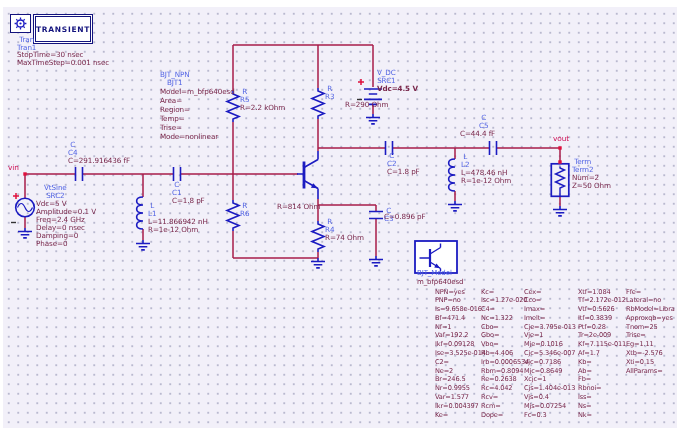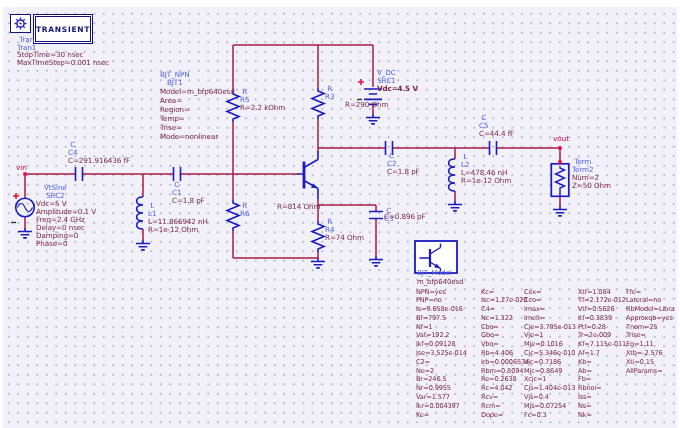--- a/index.html
+++ b/index.html
@@ -133,21 +133,21 @@
 
   <div class="lb des" style="left:17px;top:36px;">
       <div>Tran</div>
       <div>Tran1</div>
     </div>
   <div class="lb par" style="left:17px;top:51px;">
       <div>StopTime=30 nsec</div>
       <div>MaxTimeStep=0.001 nsec</div>
     </div>
 
-  <div class="lb nodeL" style="left:16px;top:164px;">vin</div>
+  <div class="lb nodeL" style="left:8px;top:164px;">vin</div>
   <div class="lb nodeL" style="left:553px;top:135px;">vout</div>
 
   <div class="lb des" style="left:44px;top:184px;">
       <div>VtSine</div>
       <div>SRC2</div>
     </div>
   <div class="lb par" style="left:36px;top:200px;">
       <div>Vdc=5 V</div>
       <div>Amplitude=0.1 V</div>
       <div>Freq=2.4 GHz</div>
@@ -256,40 +256,40 @@
     </div>
   <div class="lb par" style="left:461px;top:169px;">
       <div>L=478.46 nH</div>
       <div>R=1e-12 Ohm</div>
     </div>
 
   <div class="lb des" style="left:479px;top:114px;">
       <div>C</div>
       <div>C5</div>
     </div>
-  <div class="lb par" style="left:479px;top:130px;">
+  <div class="lb par" style="left:460px;top:130px;">
       <div>C=44.4 fF</div>
     </div>
 
   <div class="lb des" style="left:572px;top:158px;">
       <div>Term</div>
       <div>Term2</div>
     </div>
   <div class="lb par" style="left:572px;top:174px;">
       <div>Num=2</div>
       <div>Z=50 Ohm</div>
     </div>
 
   <div class="lb mblue" style="left:417px;top:269px;">BJT_Model</div>
   <div class="lb mpar" style="left:417px;top:277.5px;">m_bfp640esd</div>
-  <div class="lb par model" style="left:416px;top:287.5px;">
+  <div class="lb par model" style="left:435px;top:287.5px;">
       <div>NPN=yes</div>
       <div>PNP=no</div>
       <div>Is=9.658e-016</div>
-      <div>Bf=797.5</div>
+      <div>Bf=471.4</div>
       <div>Nf=1</div>
       <div>Vaf=192.2</div>
       <div>Ikf=0.09128</div>
       <div>Ise=3.525e-014</div>
       <div>C2=</div>
       <div>Ne=2</div>
       <div>Br=246.5</div>
       <div>Nr=0.9955</div>
       <div>Var=1.577</div>
       <div>Ikr=0.004397</div>
@@ -313,21 +313,21 @@
       <div>Dope=</div>
     </div>
   <div class="lb par model" style="left:524px;top:287.5px;">
       <div>Cex=</div>
       <div>Cco=</div>
       <div>Imax=</div>
       <div>Imelt=</div>
       <div>Cje=3.795e-013</div>
       <div>Vje=1</div>
       <div>Mje=0.1016</div>
-      <div>Cjc=5.346e-010</div>
+      <div>Cjc=5.346e-007</div>
       <div>Vjc=0.7186</div>
       <div>Mjc=0.8649</div>
       <div>Xcjc=1</div>
       <div>Cjs=1.404e-013</div>
       <div>Vjs=0.4</div>
       <div>Mjs=0.07254</div>
       <div>Fc=0.3</div>
     </div>
   <div class="lb par model" style="left:578px;top:287.5px;">
       <div>Xtf=1.084</div>

